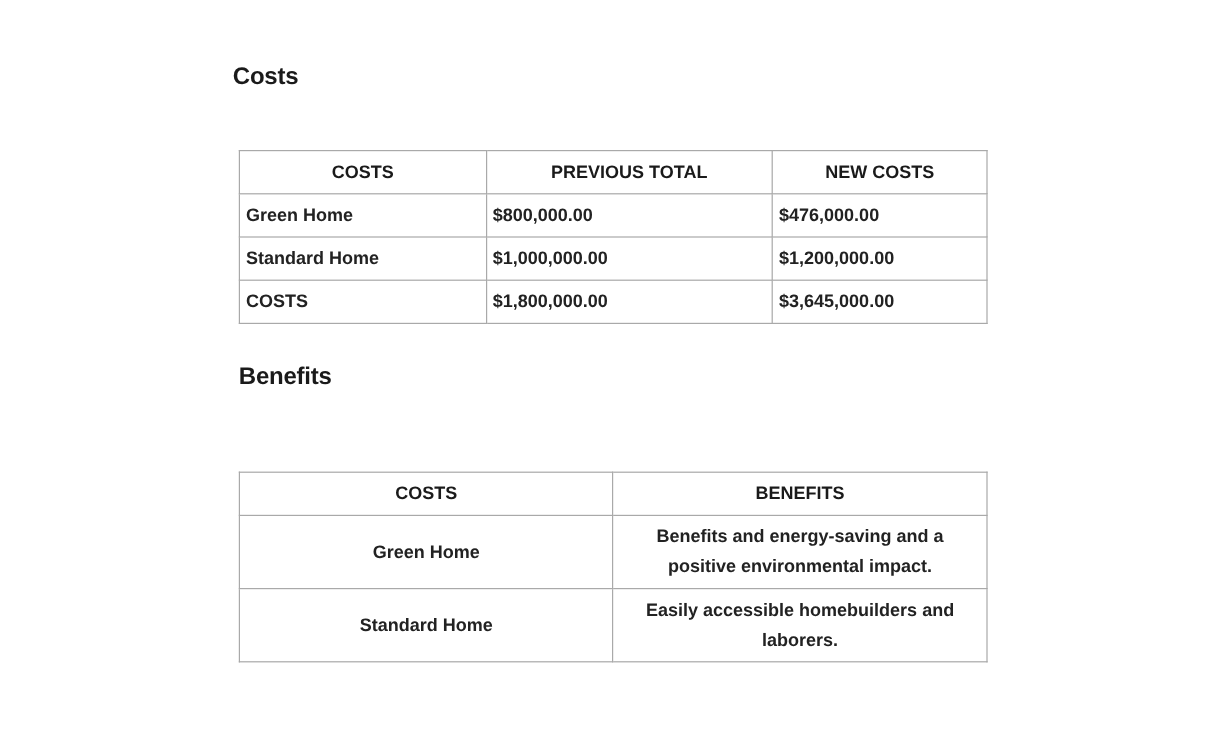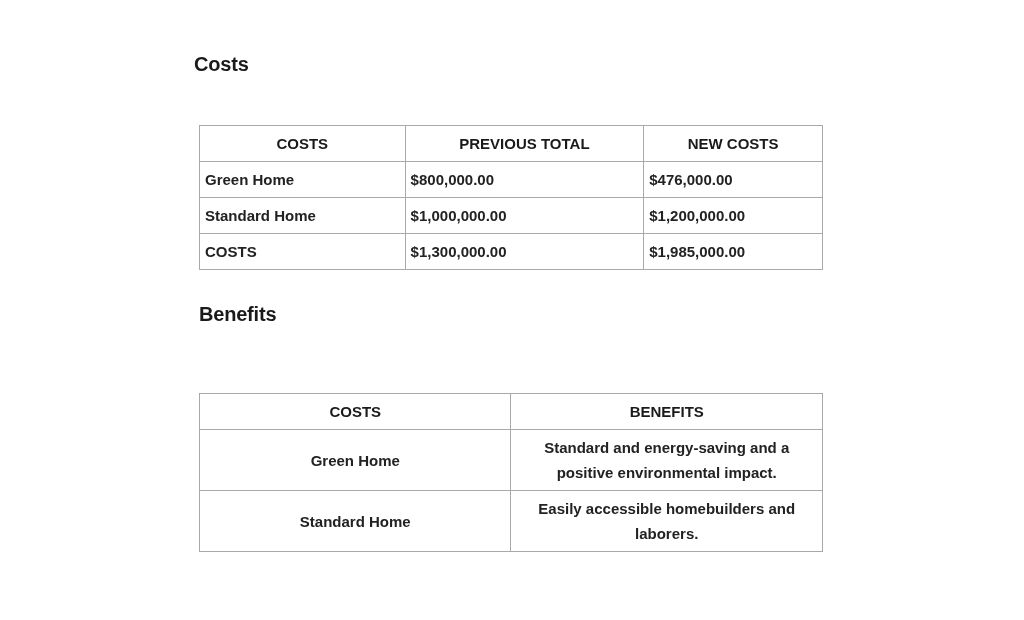--- a/index.html
+++ b/index.html
@@ -96,42 +96,42 @@
       <td class="num">$800,000.00</td>
       <td class="num">$476,000.00</td>
     </tr>
     <tr>
       <td class="label">Standard Home</td>
       <td class="num">$1,000,000.00</td>
       <td class="num">$1,200,000.00</td>
     </tr>
     <tr>
       <td class="label">COSTS</td>
-      <td class="num">$1,300,000.00</td>
-      <td class="num">$1,985,000.00</td>
+      <td class="num">$1,800,000.00</td>
+      <td class="num">$3,645,000.00</td>
     </tr>
   </tbody>
 </table>
 
 <h2 id="benefits-heading" class="heading">Benefits</h2>
 
 <table id="benefits-table">
   <colgroup>
       <col class="c1">
       <col class="c2">
     </colgroup>
   <thead>
     <tr>
       <th>COSTS</th>
       <th>BENEFITS</th>
     </tr>
   </thead>
   <tbody>
     <tr>
       <td>Green Home</td>
-      <td>Standard and energy-saving and a positive environmental impact.</td>
+      <td>Benefits and energy-saving and a positive environmental impact.</td>
     </tr>
     <tr>
       <td>Standard Home</td>
       <td>Easily accessible homebuilders and laborers.</td>
     </tr>
   </tbody>
 </table>
 
 </body></html>

